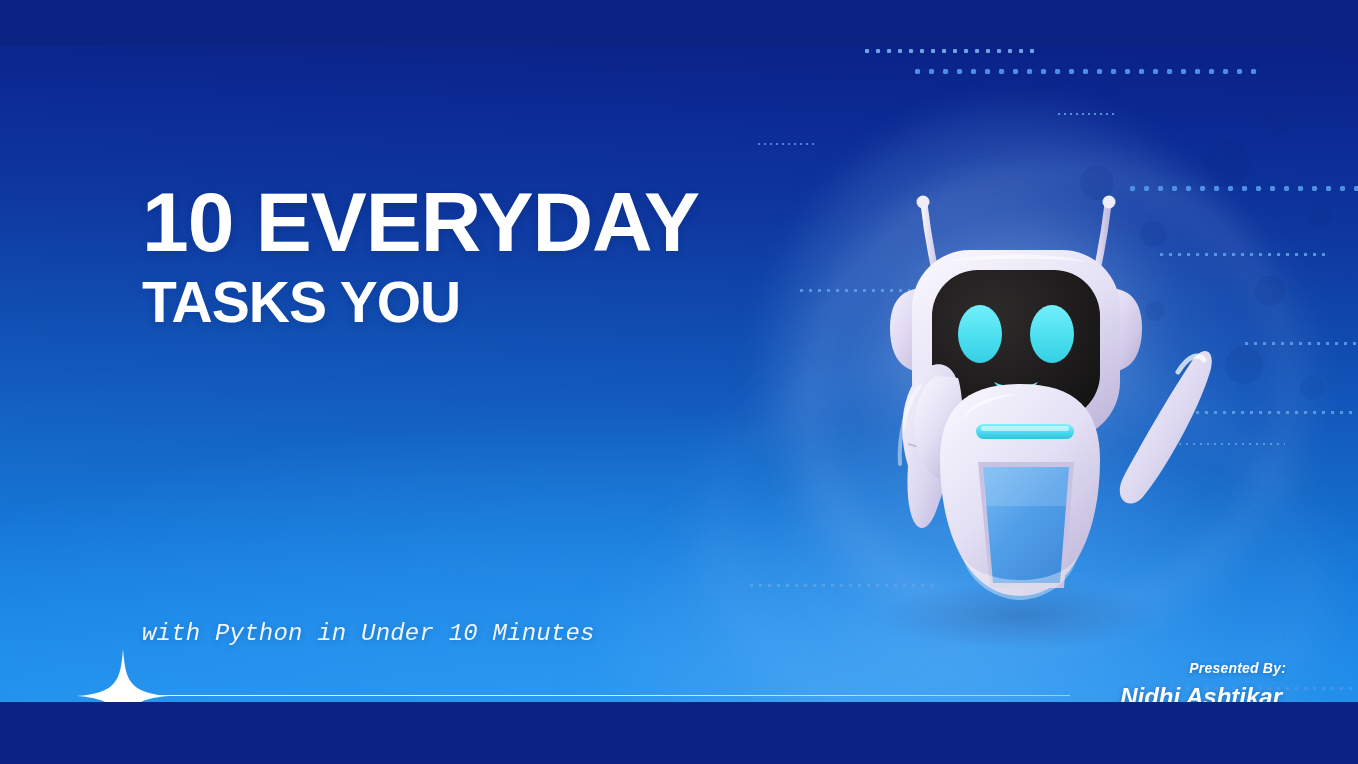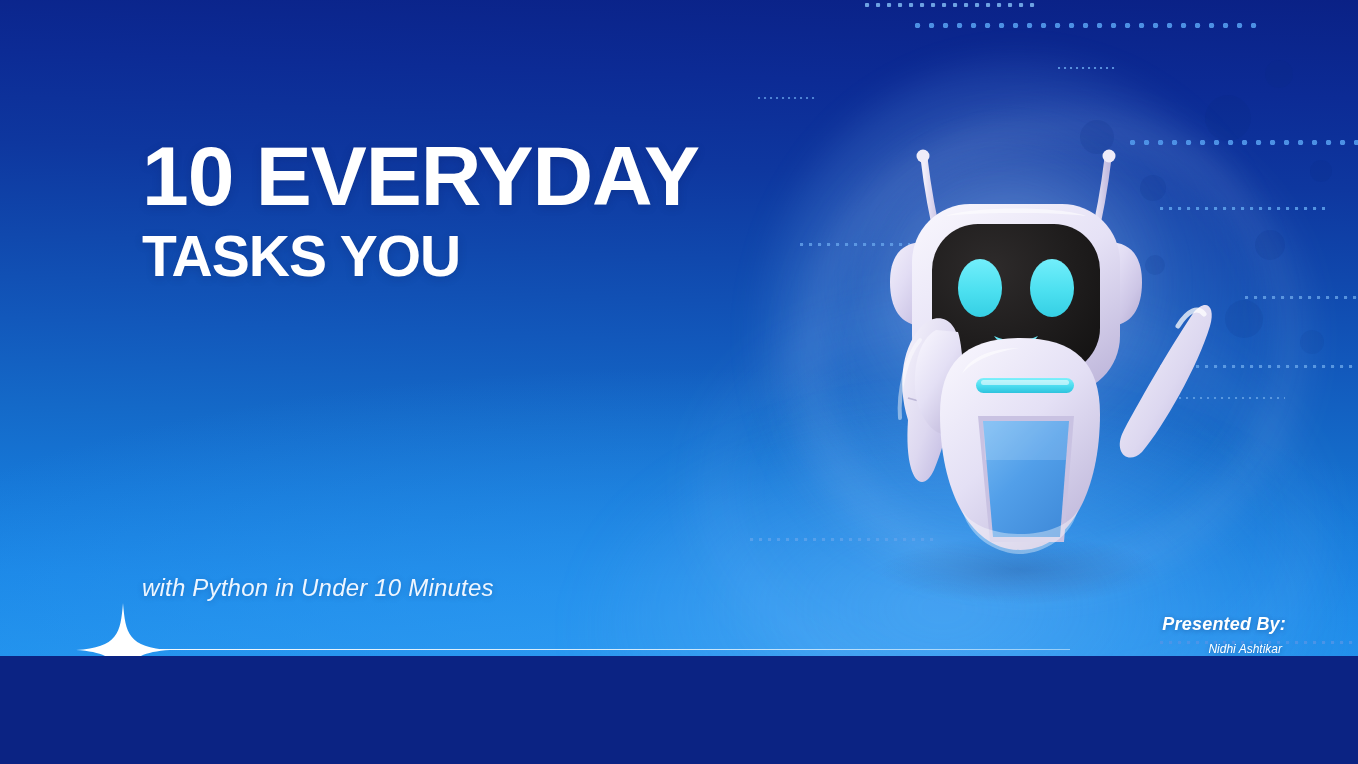--- a/index.html
+++ b/index.html
@@ -19,20 +19,21 @@
       linear-gradient(182deg,
         #0a2186 0%,
         #0c2b95 14%,
         #0e379f 27%,
         #1048ad 40%,
         #1258bb 52%,
         #1469c8 64%,
         #1678d8 76%,
         #1a86e6 88%,
         #1e90ec 100%);
+    margin-top: 46px;
   }
 
   
   .glow-a, .glow-b, .glow-c {
     position:absolute; border-radius:50%; pointer-events:none;
   }
   .glow-a {
     left:760px; top:60px; width:520px; height:560px;
     background:radial-gradient(circle at 45% 40%, rgba(168,205,250,.38) 0%, rgba(120,175,240,.16) 42%, rgba(80,150,230,0) 70%);
     filter:blur(16px);
@@ -87,44 +88,45 @@
   .tl3 { font-size:84px; margin-top:12px; padding-left:4px; letter-spacing:-1px; }
   .tl4 { font-size:84px; margin-top:12px; letter-spacing:-2px; }
 
   .subtitle {
     position:absolute; left:142px; top:574px;
     color:#eef6ff;
     font-size:24px;
     font-style:italic;
     letter-spacing:.2px;
     text-shadow:0 1px 6px rgba(0,20,70,.22);
+    font-family:Liberation Mono, monospace;
   }
 
   
   .sparkle {
     position:absolute; left:76px; top:603px; width:94px; height:94px;
     pointer-events:none;
   }
   .rule {
     position:absolute; left:160px; top:649px; width:910px; height:1px;
     background:linear-gradient(90deg, rgba(255,255,255,.95) 0%, rgba(235,248,255,.85) 55%, rgba(225,245,255,.55) 100%);
   }
 
   
   .presenter {
     position:absolute; right:72px; top:614px;
     text-align:right; color:#ffffff;
   }
   .presented-by {
-    font-size:18px; font-style:italic; font-weight:bold;
+    font-size:14px; font-style:italic; font-weight:bold;
     letter-spacing:.2px;
     text-shadow:0 1px 5px rgba(0,20,70,.3);
   }
   .presenter-name {
-    font-size:12px; font-style:italic; font-weight:normal;
+    font-size:24px; font-style:italic; font-weight:bold;
     margin-top:7px; margin-right:4px;
     text-shadow:0 1px 5px rgba(0,20,70,.3);
   }
 
   
   .robot { position:absolute; left:812px; top:130px; width:420px; height:470px; }
   .robot svg { display:block; overflow:visible; }
 </style>
 </head>
 <body>

